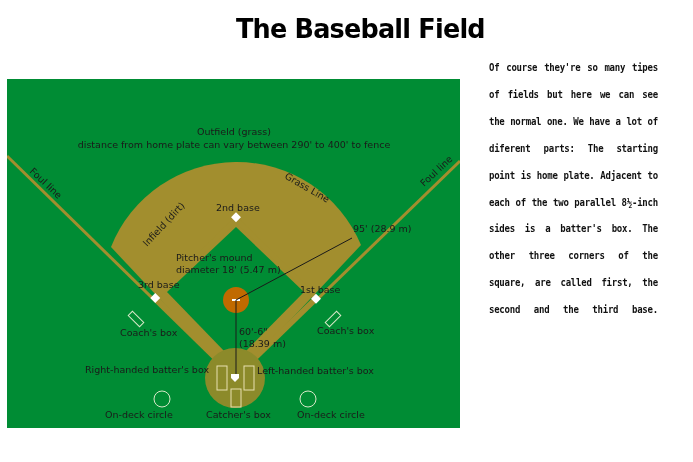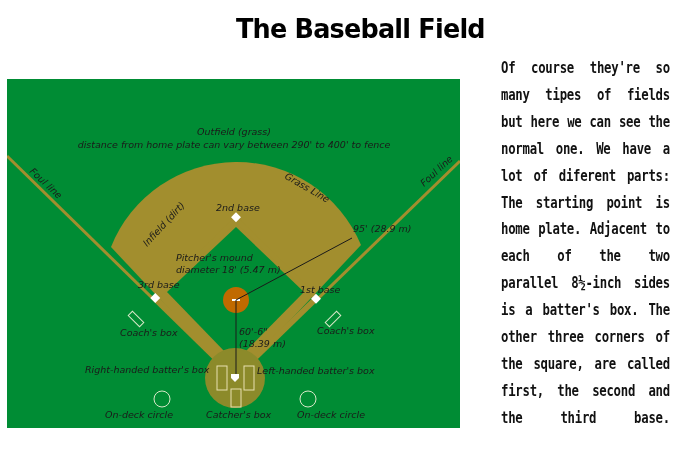--- a/index.html
+++ b/index.html
@@ -1,20 +1,20 @@
 <!DOCTYPE html>
 <html><head>
 <meta charset="utf-8">
 <style>
   html, body { margin:0; padding:0; background:#ffffff; }
   body { width:693px; height:462px; position:relative; overflow:hidden; font-family:"DejaVu Sans", sans-serif; }
   .title { position:absolute; left:236px; top:14px; width:230px; font-family:"DejaVu Sans", sans-serif; font-size:26px; font-weight:bold; letter-spacing:-0.8px; color:#000; white-space:nowrap; transform:scaleX(0.98); transform-origin:left top; }
-  .field { position:absolute; left:7px; top:79px; width:453px; height:349px;font-style:italic; }
+  .field { position:absolute; left:7px; top:79px; width:453px; height:349px; }
   .field svg { display:block; }
-  .desc { position:absolute; left:489px; top:55px; width:169px; font-family:"DejaVu Sans Mono", monospace; font-size:15px; line-height:26.9px; color:#111;margin-left:12px; }
+  .desc { position:absolute; left:489px; top:55px; width:169px; font-family:"DejaVu Sans Mono", monospace; font-size:11px; line-height:26.9px; color:#111; }
   .desc p { margin:0; text-align:justify; text-align-last:justify; transform:scaleX(0.82); transform-origin:left top; width:206px; font-weight:bold; letter-spacing:-0.3px; }
   .lbl { font-family:"DejaVu Sans", sans-serif; font-size:9.5px; fill:#1a1a1a; }
 </style>
 </head>
 <body>
 
 <div class="title">The Baseball Field</div>
 
 <div class="field">
   <svg width="453" height="349" viewBox="0 0 453 349" xmlns="http://www.w3.org/2000/svg">

